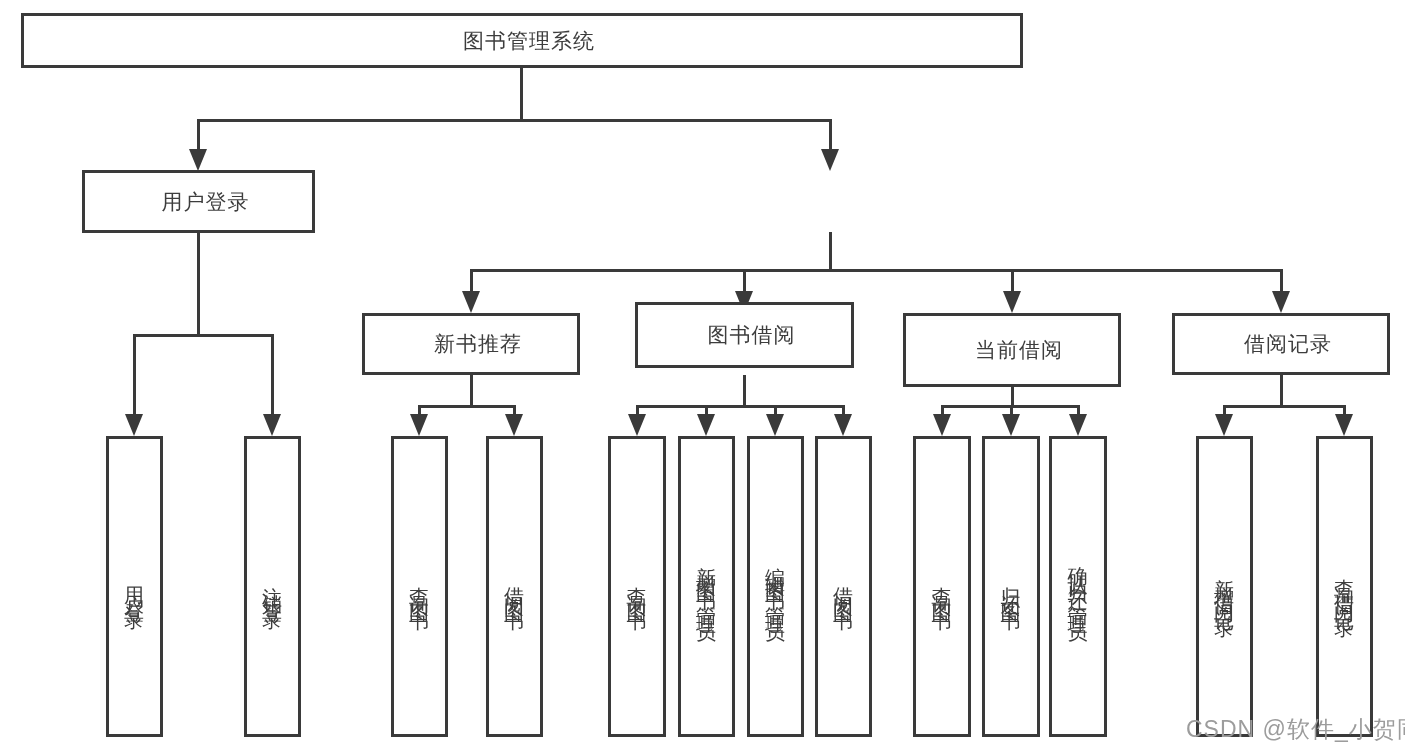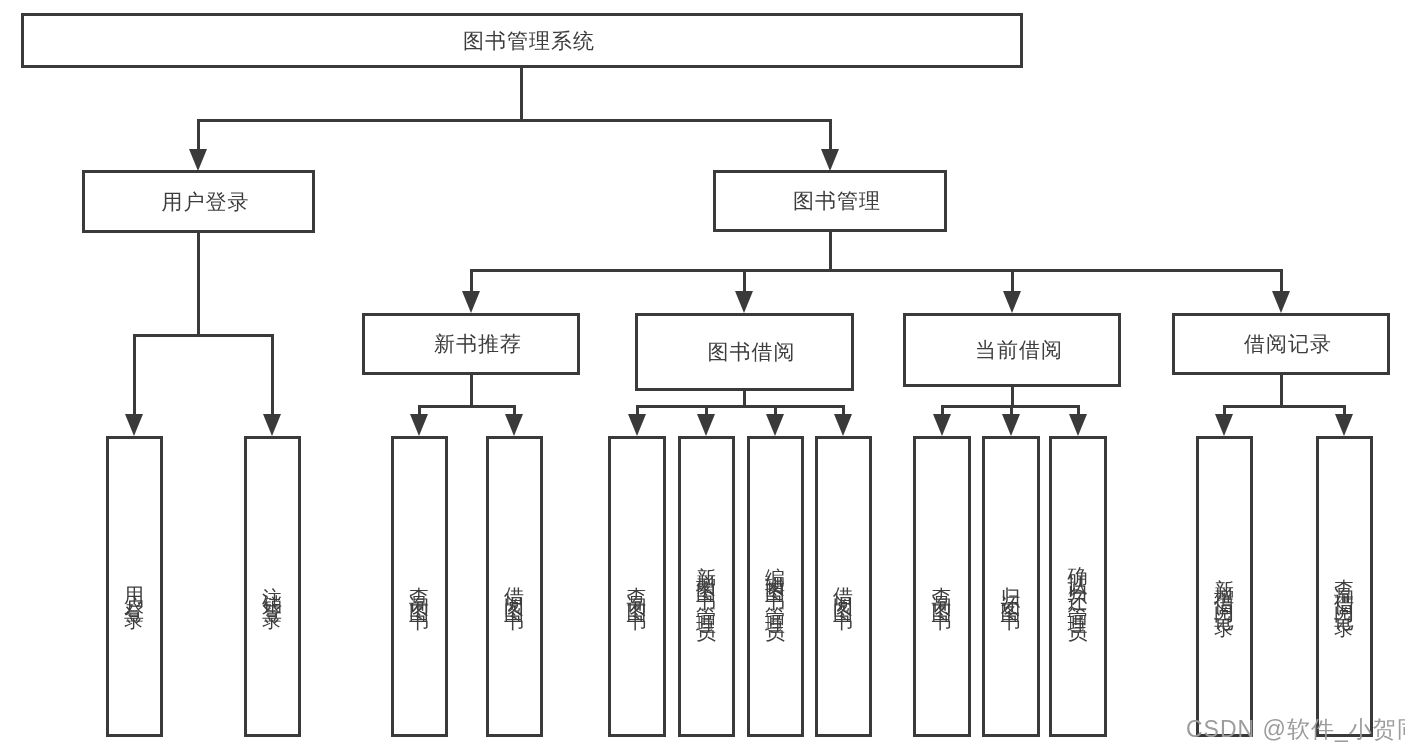--- a/index.html
+++ b/index.html
@@ -139,29 +139,26 @@
   <i class="arrow" style="left:1335px;top:414px"></i>
 
   <div class="hbox" style="left:21px;top:13px;width:1002px;height:55px">
     <span>图书管理系统</span>
   </div>
 
   <div class="hbox" style="left:82px;top:170px;width:233px;height:63px">
     <span>用户登录</span>
   </div>
 
-  <div class="hbox" style="left:713px;top:170px;width:234px;height:62px">
-    <span>图书管理</span>
-  </div>
 
   <div class="hbox" style="left:362px;top:313px;width:218px;height:62px">
     <span>新书推荐</span>
   </div>
 
-  <div class="hbox" style="left:635px;top:313px;width:219px;height:78px">
+  <div class="hbox" style="left:635px;top:302px;width:219px;height:66px">
     <span>图书借阅</span>
   </div>
 
   <div class="hbox" style="left:903px;top:313px;width:218px;height:74px">
     <span>当前借阅</span>
   </div>
 
   <div class="hbox" style="left:1172px;top:313px;width:218px;height:62px">
     <span>借阅记录</span>
   </div>

